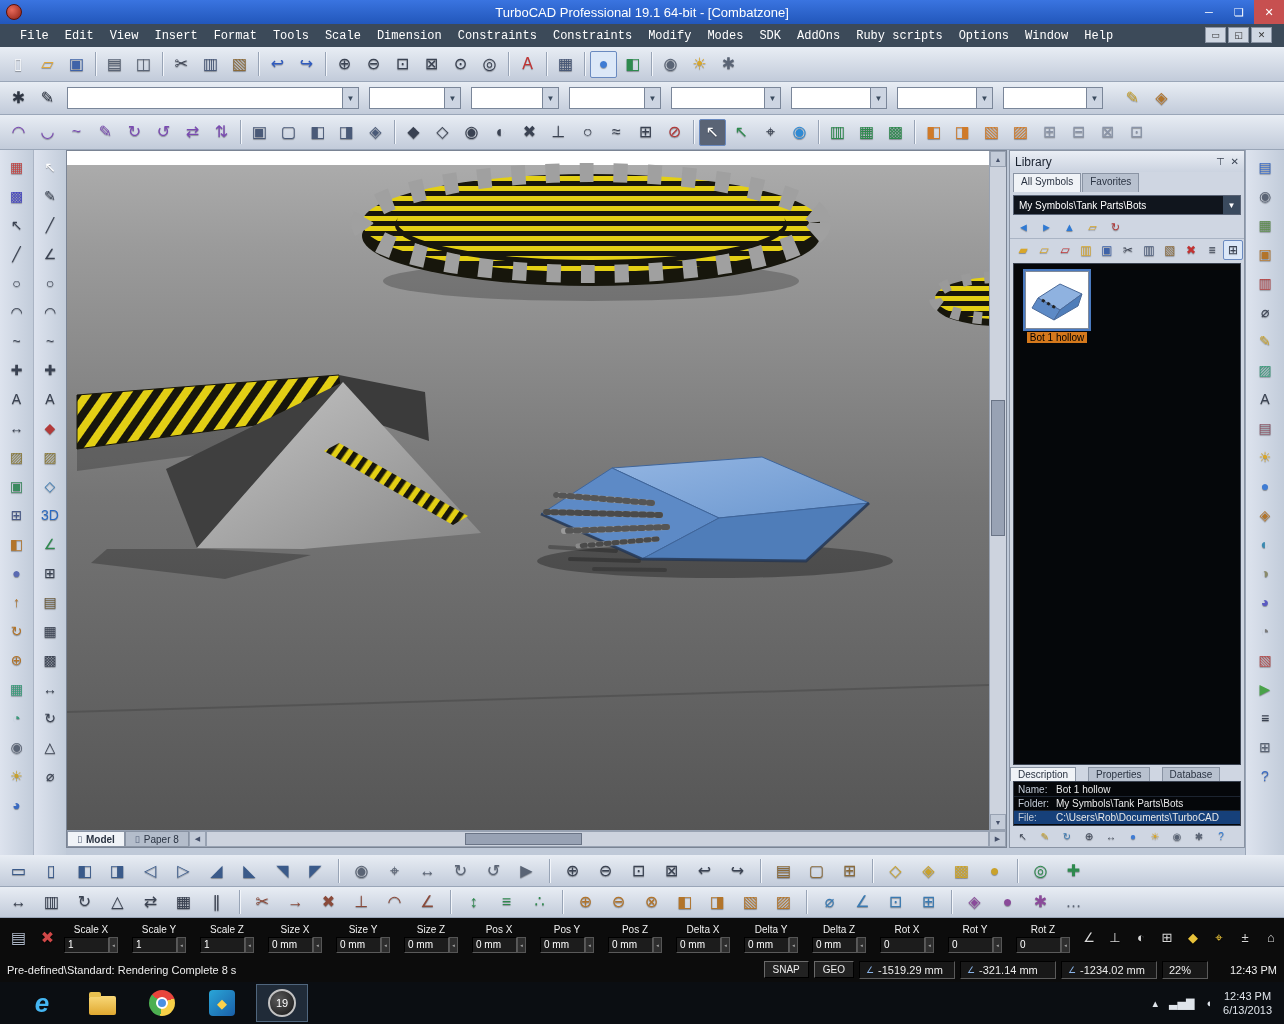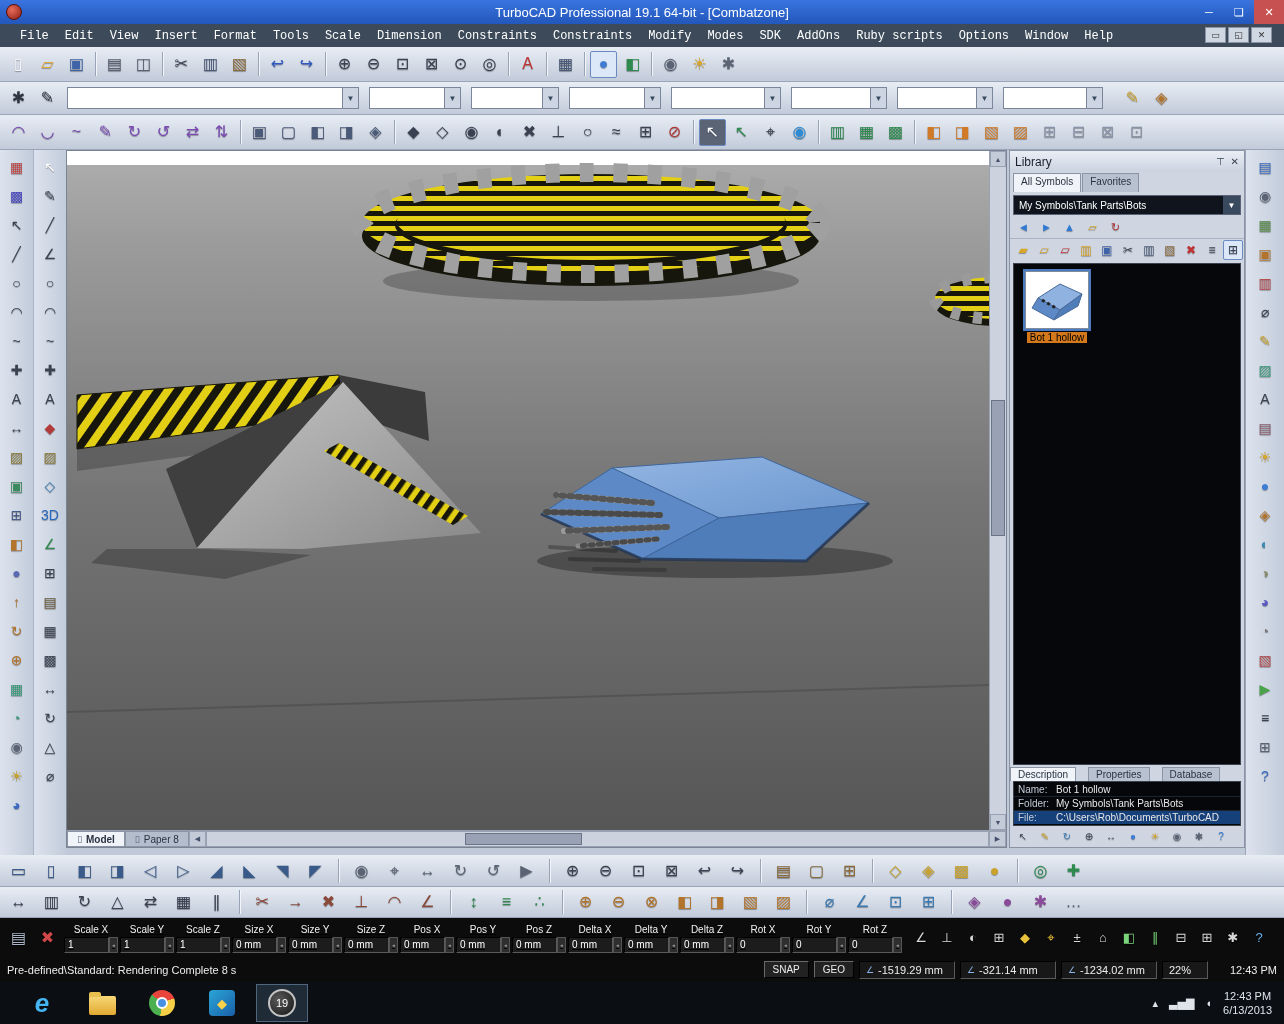--- a/index.html
+++ b/index.html
@@ -1074,21 +1074,21 @@
 
   <div id="coordbar">
     <span style="display:flex;gap:2px;">
         <div class="tbtn">
           <span style="color: rgb(170, 180, 196);">▤</span>
         </div>
         <div class="tbtn">
           <span style="color: rgb(208, 72, 72);">✖</span>
         </div>
       </span>
-    <span id="coord-fields" style="display:flex;gap:2px;text-decoration:underline;">
+    <span id="coord-fields" style="display:flex;gap:14px;">
         <div class="cfield">
           <div class="clabel">Scale X</div>
           <div class="cinput-row">
             <div class="cinput">1</div>
             <div class="clock">◂</div>
           </div>
         </div>
         <div class="cfield">
           <div class="clabel">Scale Y</div>
           <div class="cinput-row">

